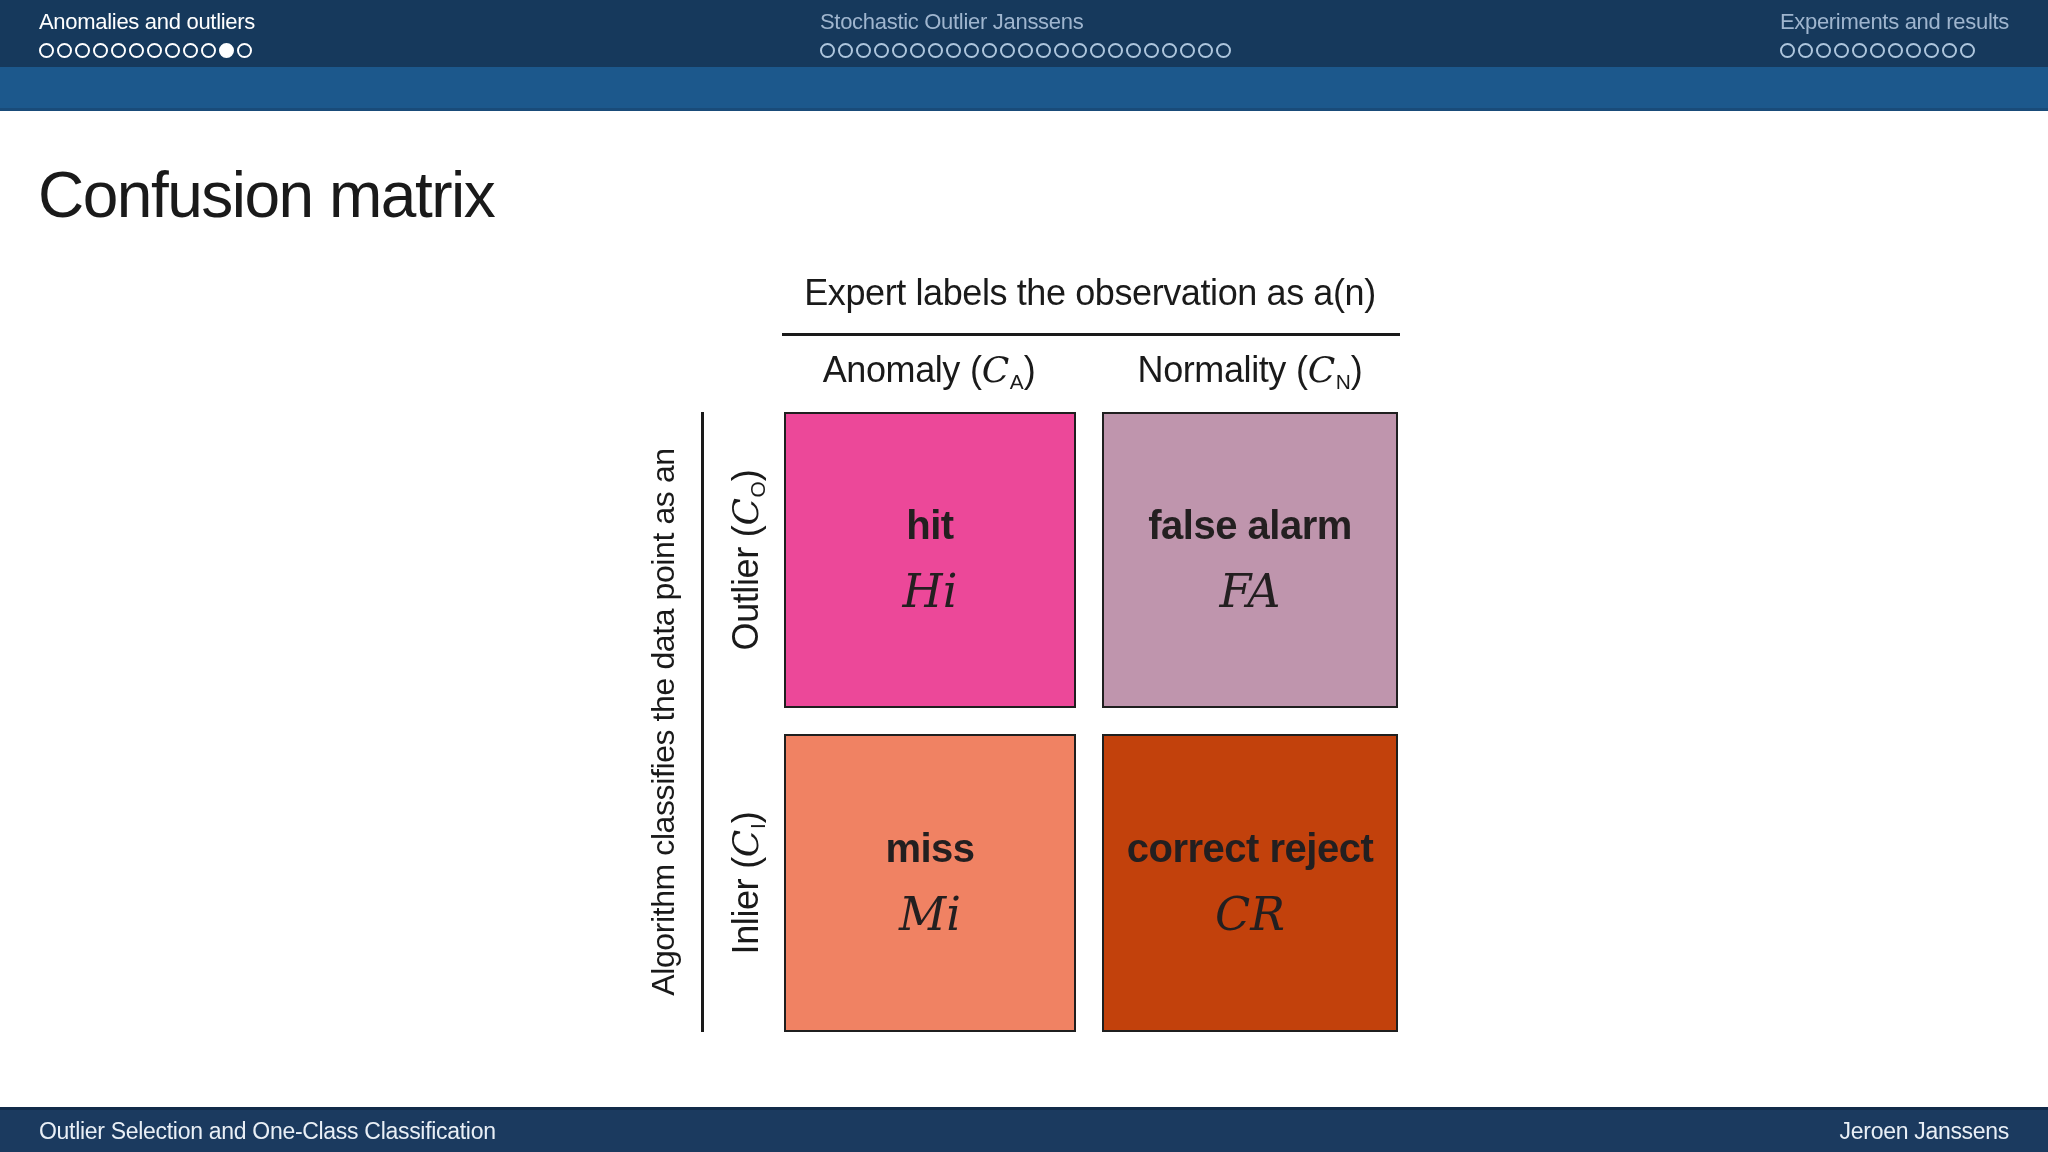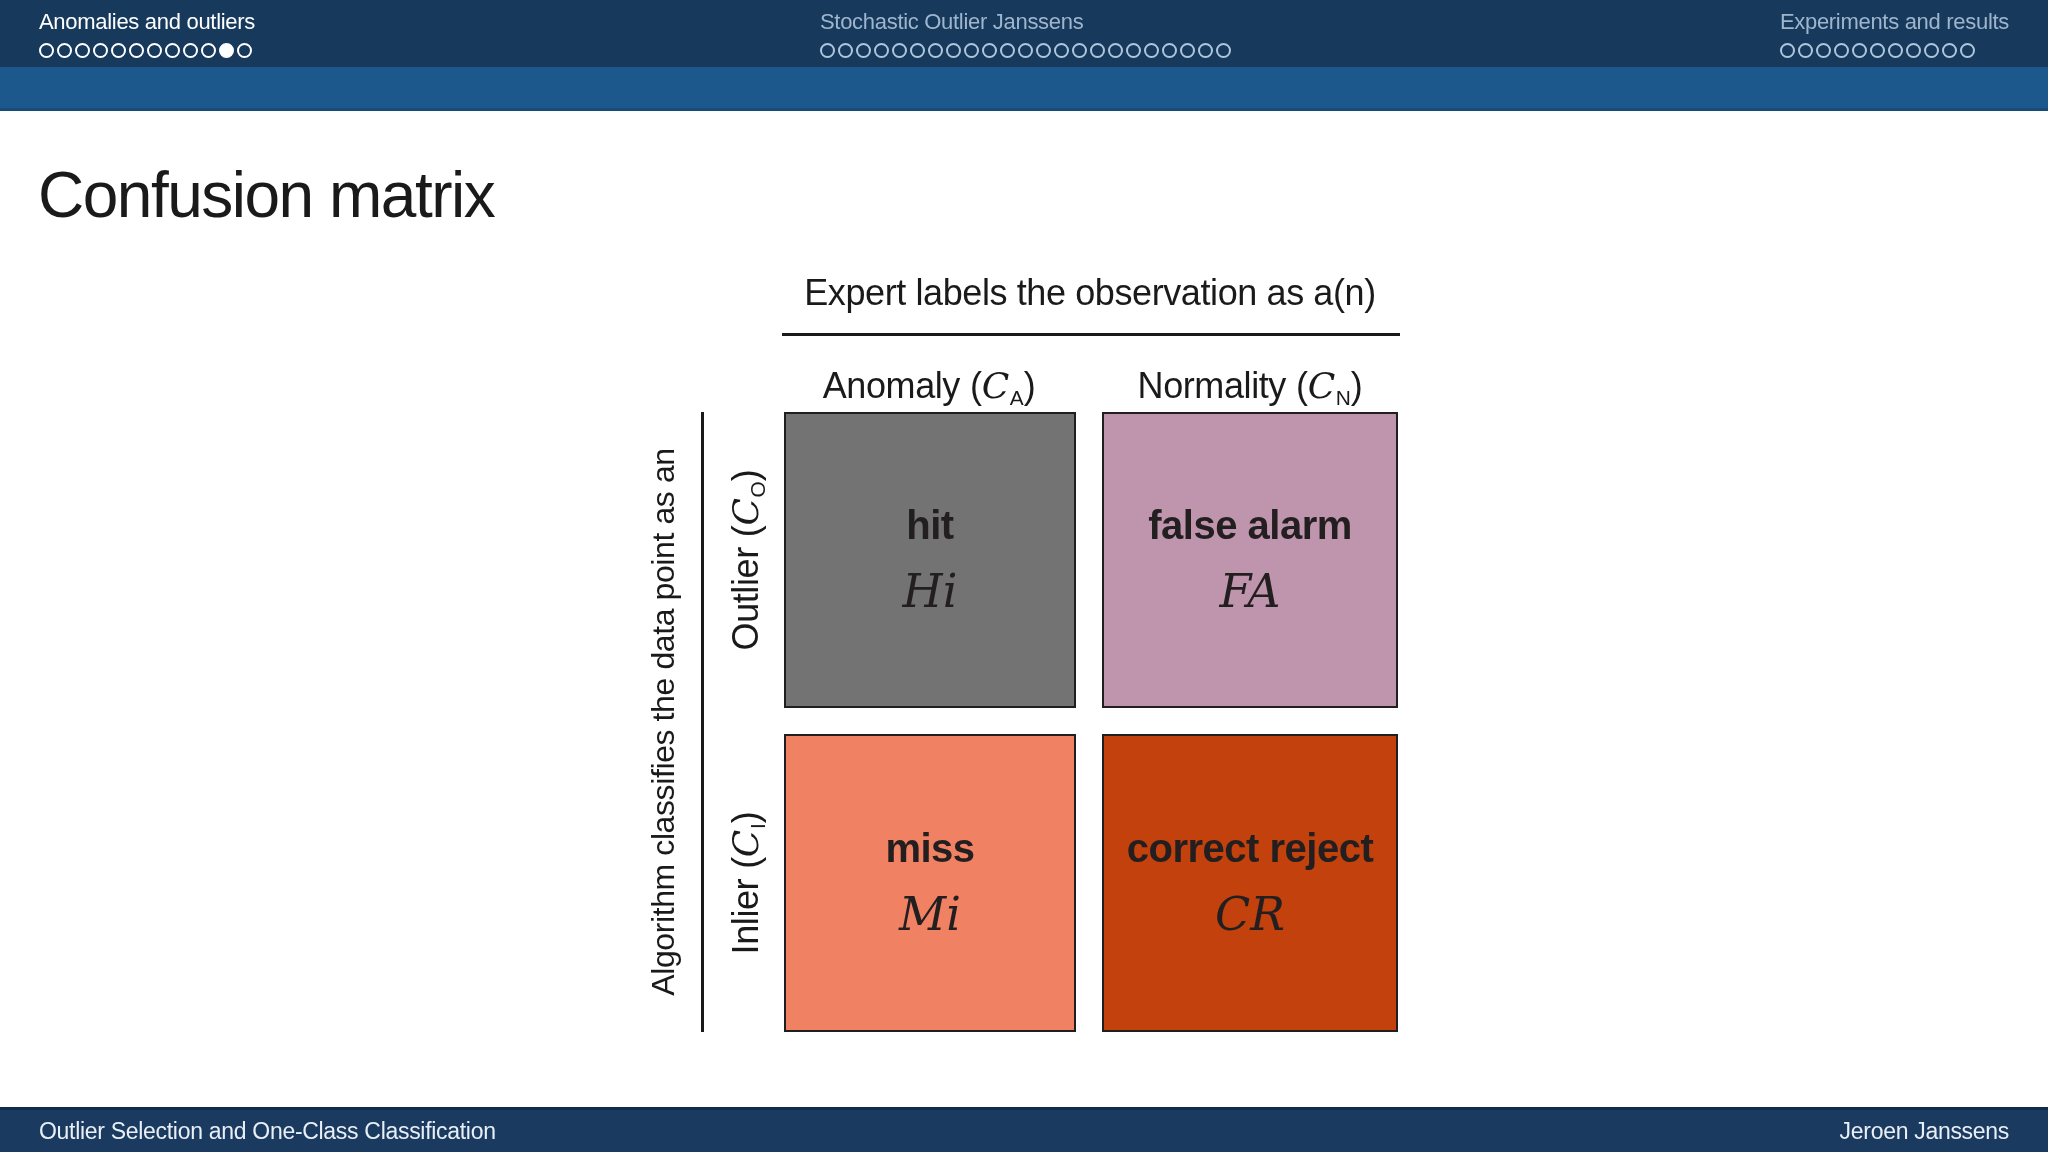--- a/index.html
+++ b/index.html
@@ -47,21 +47,21 @@
 
   
   .matrix-text { color:var(--ink,#1a1a1a); letter-spacing:-0.4px; white-space:nowrap; }
   .expert-label {
     position:absolute; left:690px; top:272px; width:800px;
     text-align:center; font-size:36px;
   }
   .hline { position:absolute; left:782px; top:333px; width:618px; height:3px; background:var(--ink,#1a1a1a); }
   .vline { position:absolute; left:701px; top:412px; width:3px; height:620px; background:var(--ink,#1a1a1a); }
 
-  .col-label { position:absolute; top:349px; width:298px; text-align:center; font-size:36px;margin-top:16px; }
+  .col-label { position:absolute; top:349px; width:298px; text-align:center; font-size:36px; }
   #col-anomaly { left:780px; }
   #col-normality { left:1101px; }
 
   .rot { transform:rotate(-90deg); transform-origin:center center; text-align:center; }
   .algo-label {
     position:absolute; left:343px; top:700px; width:640px; height:44px;
     line-height:44px; font-size:32px;
   }
   .row-label { position:absolute; width:330px; height:44px; line-height:44px; font-size:36px; }
   #row-outlier { left:581px; top:538px; }
@@ -179,21 +179,21 @@
 
   <div class="algo-label matrix-text rot">Algorithm classifies the data point as an</div>
 
   <div class="row-label matrix-text rot" id="row-outlier">
     <span>Outlier</span><span class="cls"><span>(</span><span class="scr">C</span><sub>O</sub><span>)</span></span>
   </div>
   <div class="row-label matrix-text rot" id="row-inlier">
     <span>Inlier</span><span class="cls"><span>(</span><span class="scr">C</span><sub>I</sub><span>)</span></span>
   </div>
 
-  <div class="cell" id="cell-hit" style="background: #737373;">
+  <div class="cell" id="cell-hit" style="background: #ec4899;">
     <div class="cell-label">hit</div>
     <div class="cell-abbr">Hi</div>
   </div>
   <div class="cell" id="cell-false-alarm" style="background: rgb(191, 149, 173);">
     <div class="cell-label">false alarm</div>
     <div class="cell-abbr">FA</div>
   </div>
   <div class="cell" id="cell-miss" style="background: rgb(240, 130, 99);">
     <div class="cell-label">miss</div>
     <div class="cell-abbr">Mi</div>

